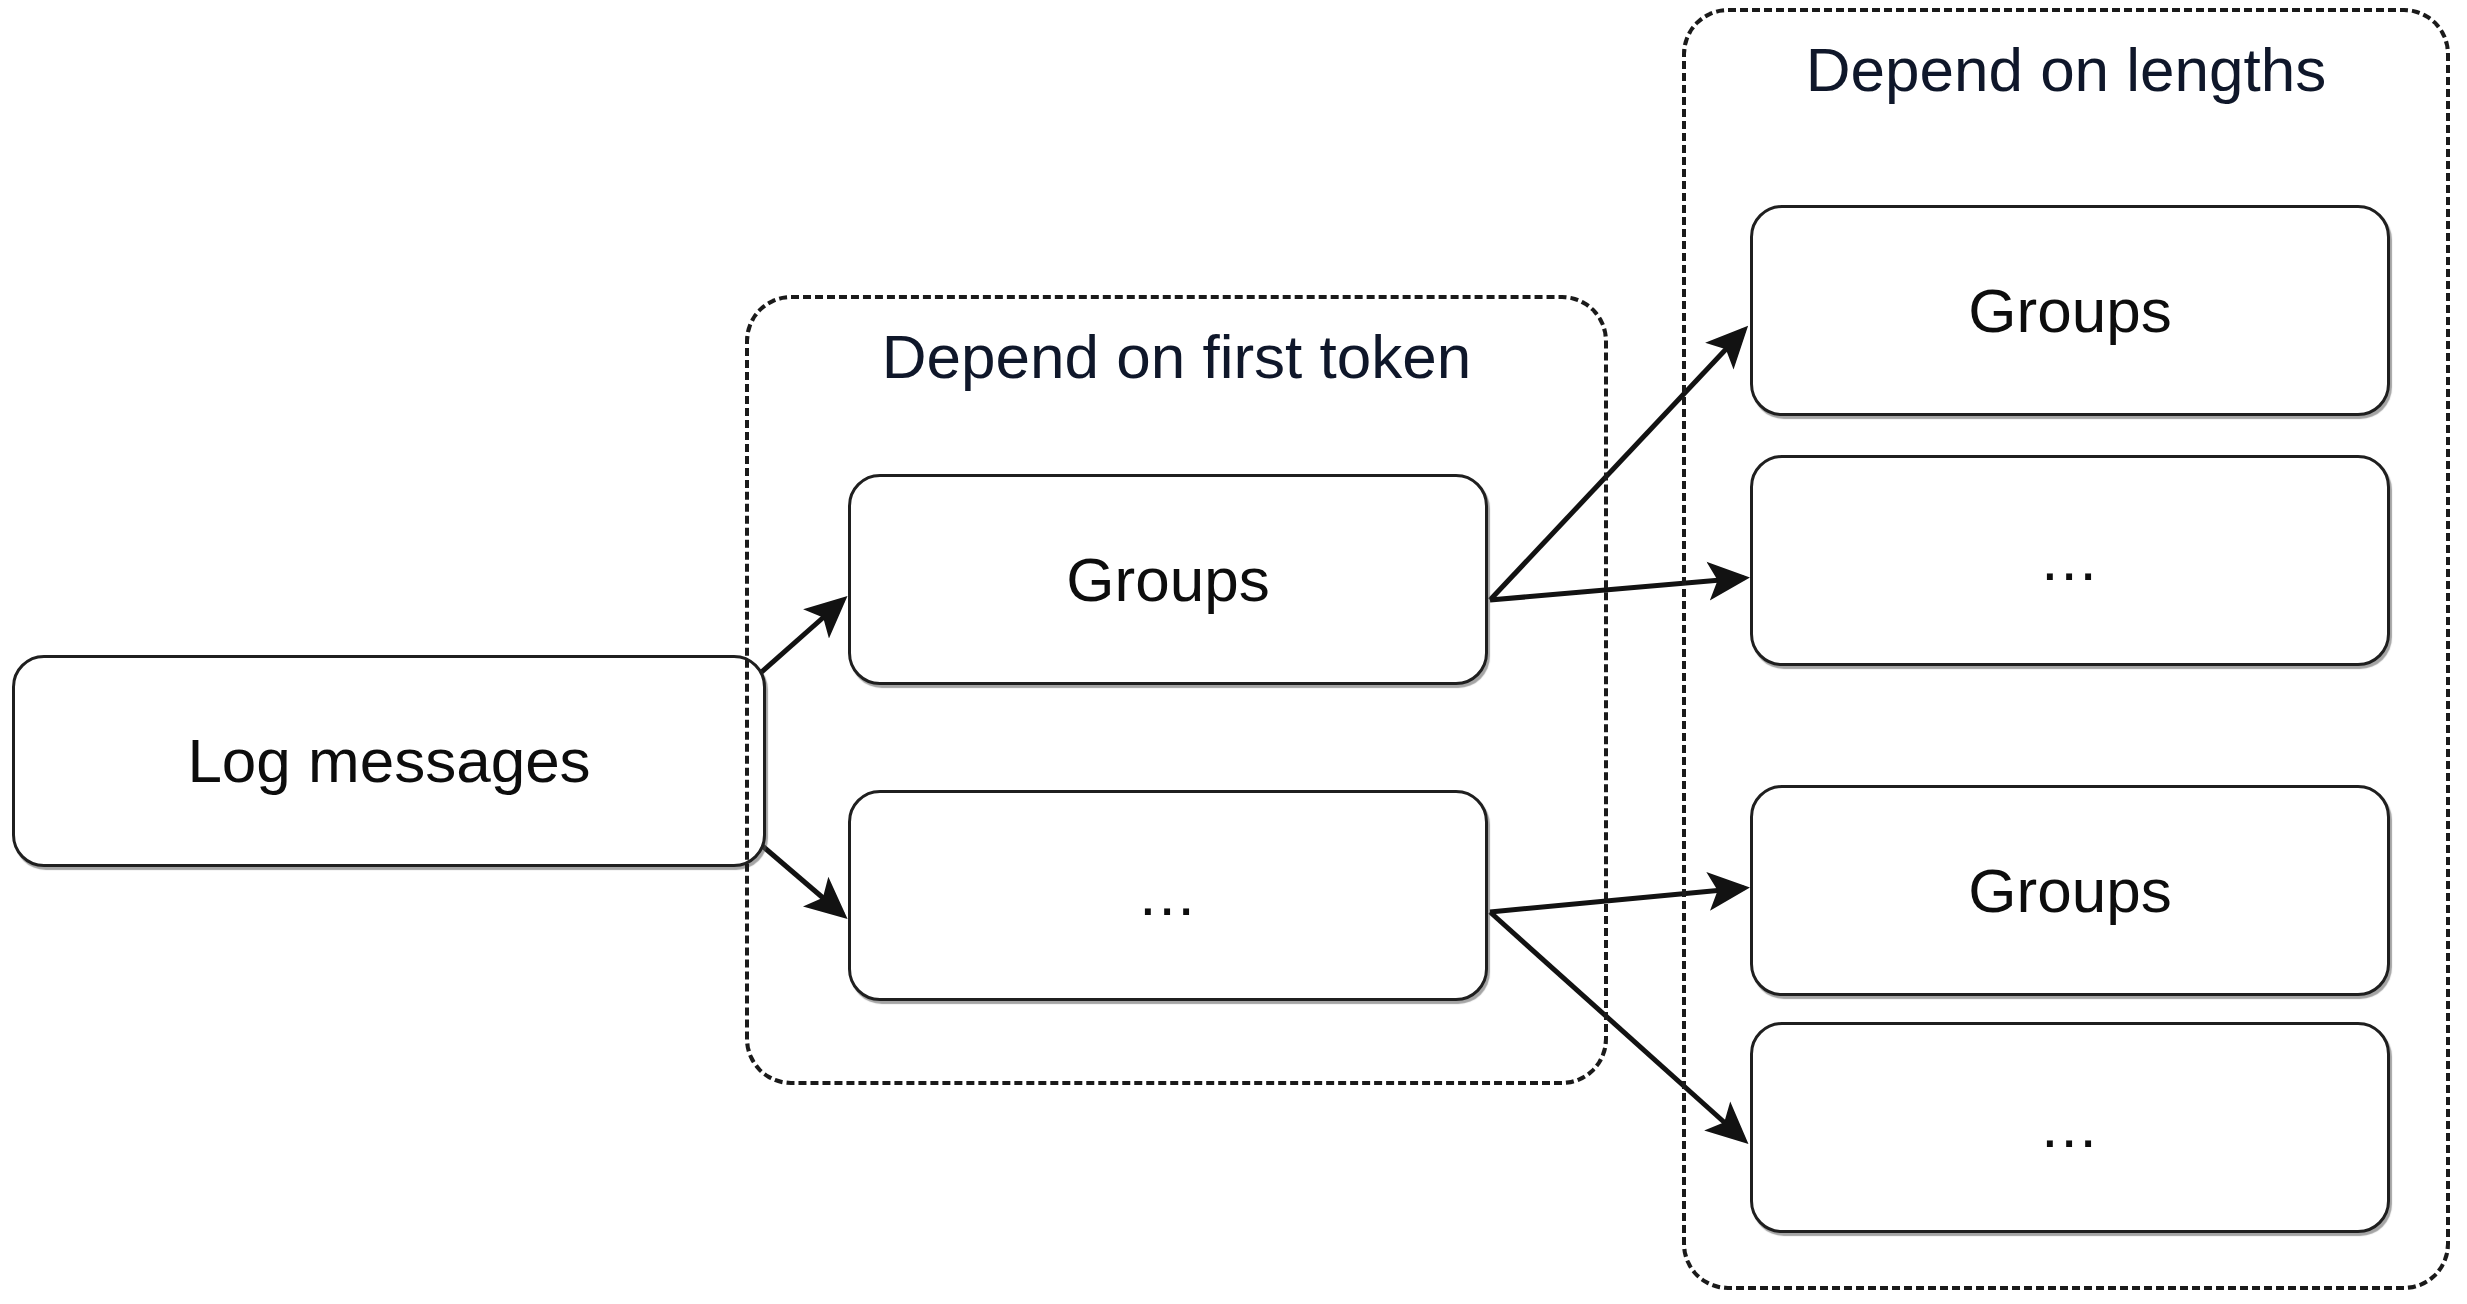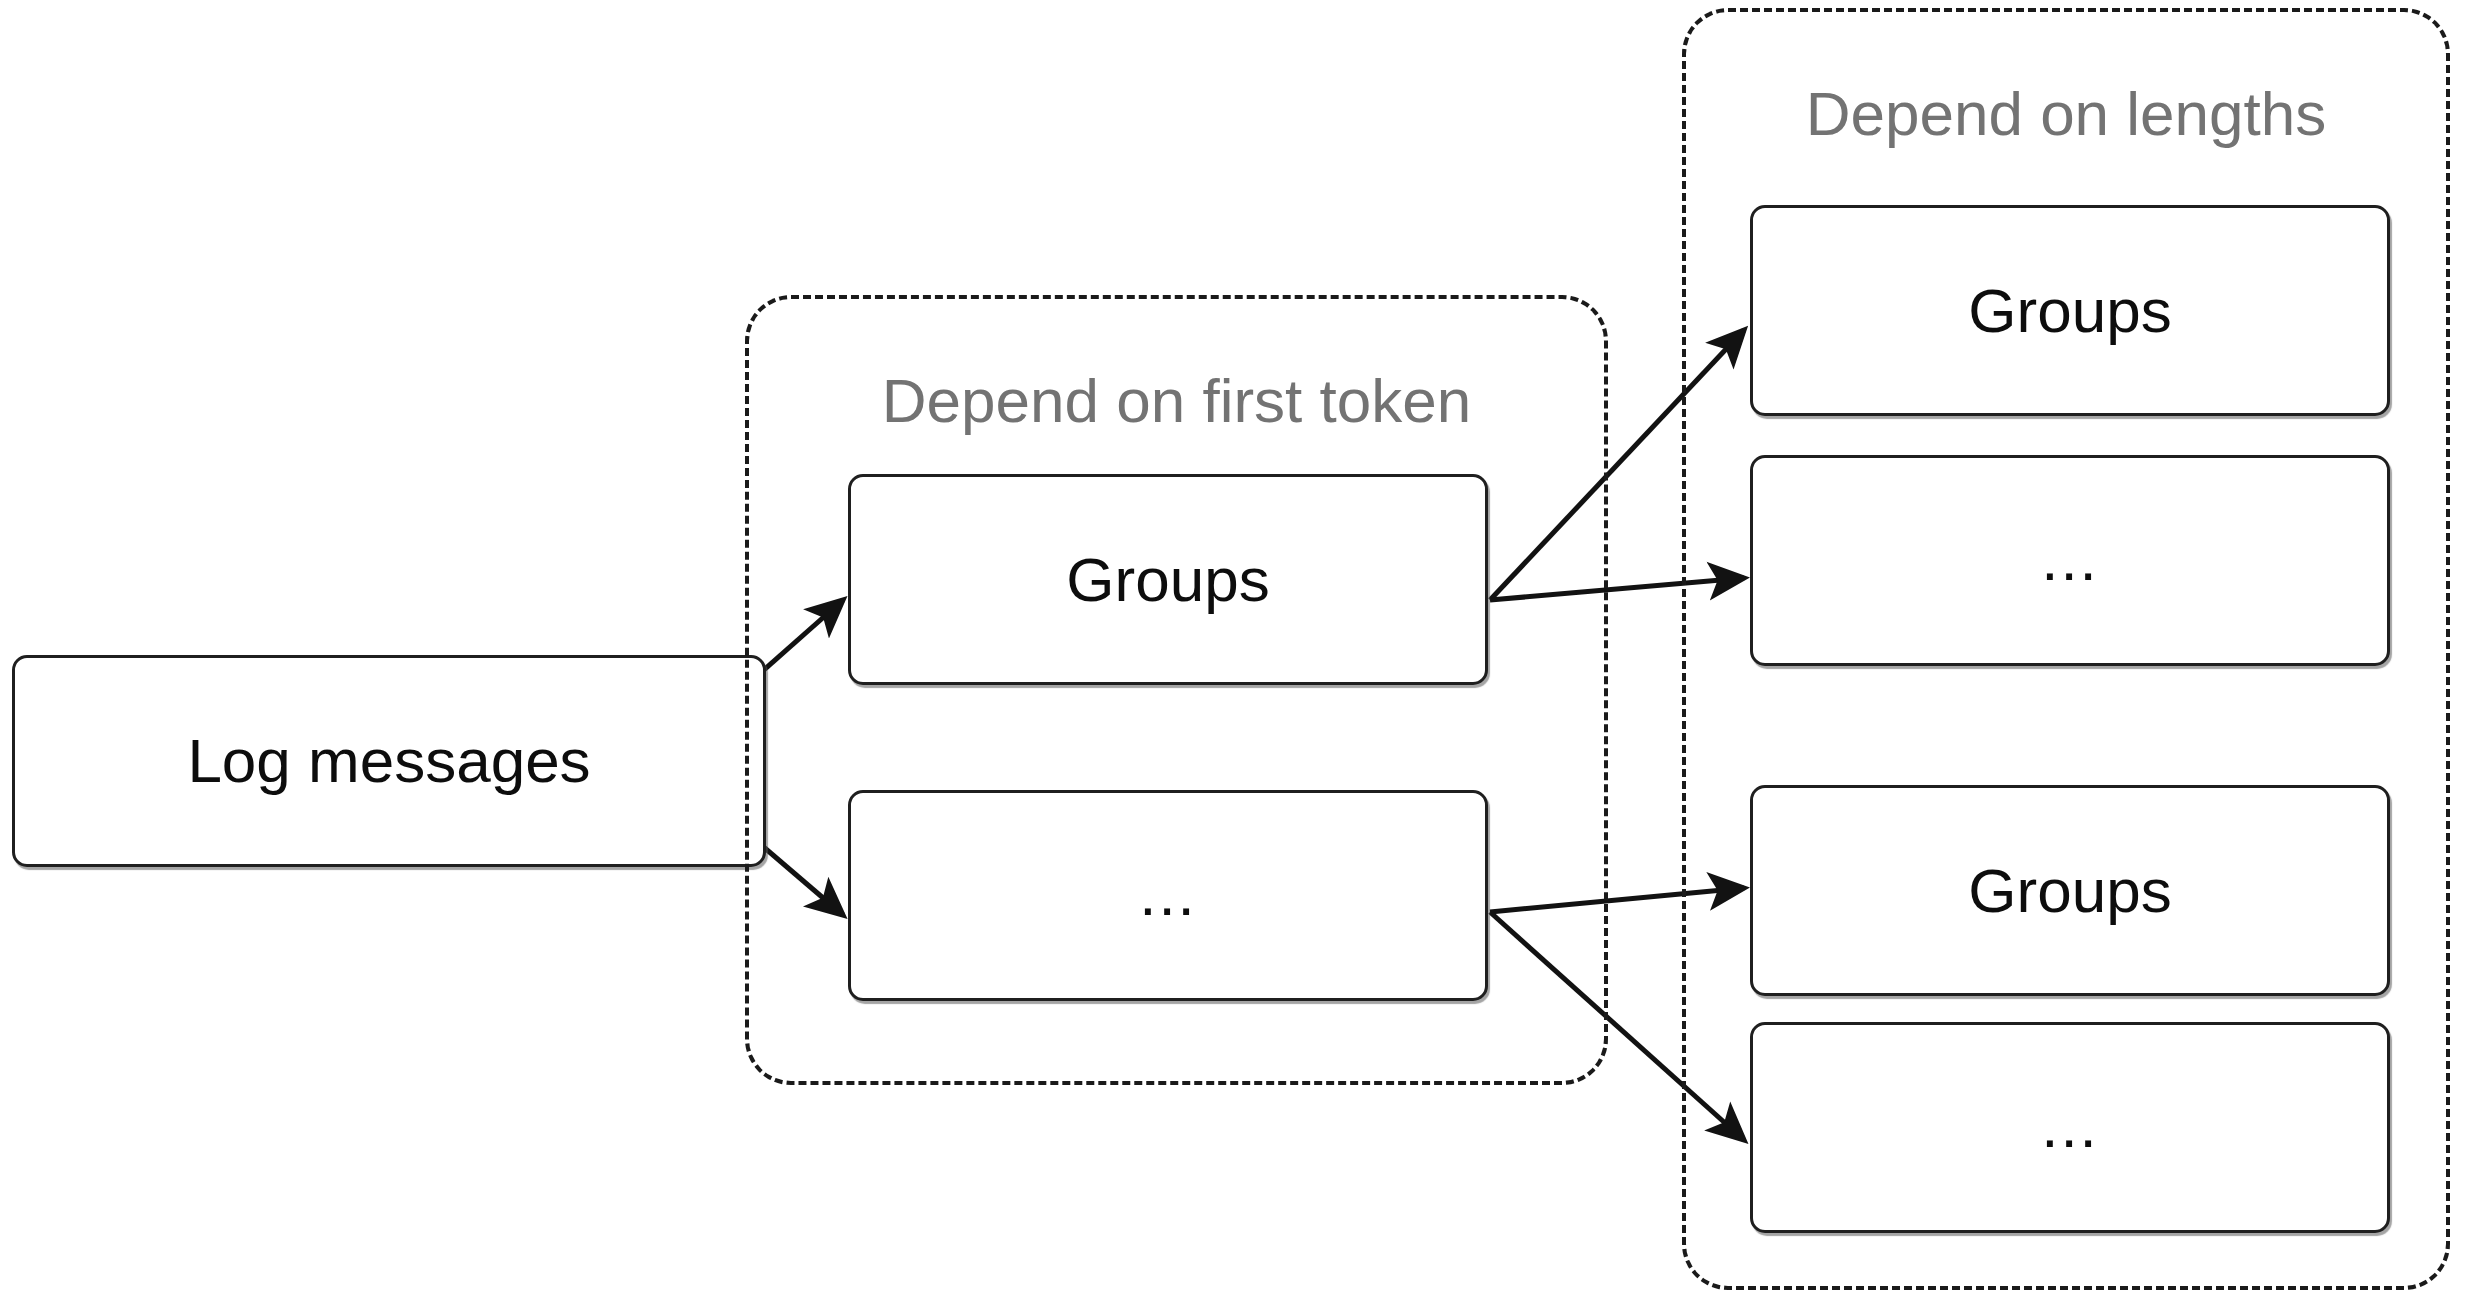--- a/index.html
+++ b/index.html
@@ -21,30 +21,29 @@
     border: 4px dashed #1a1a1a;
     border-radius: 46px;
     box-sizing: border-box;
     background: transparent;
   }
   .group-title {
     position: absolute;
     left: 0;
     right: 0;
     text-align: center;
-    color: #737373;
+    color: #0f172a;
     font-weight: 400;
     white-space: nowrap;
-    margin-top: 44px;
   }
   
   .node {
     position: absolute;
     border: 3px solid #1f1f1f;
-    border-radius: 15px;
+    border-radius: 32px;
     box-sizing: border-box;
     background: #ffffff;
     display: flex;
     align-items: center;
     justify-content: center;
     box-shadow: 2px 3px 1px rgba(90,90,90,0.55);
   }
   .node-label {
     color: #0d0d0d;
     font-weight: 400;

